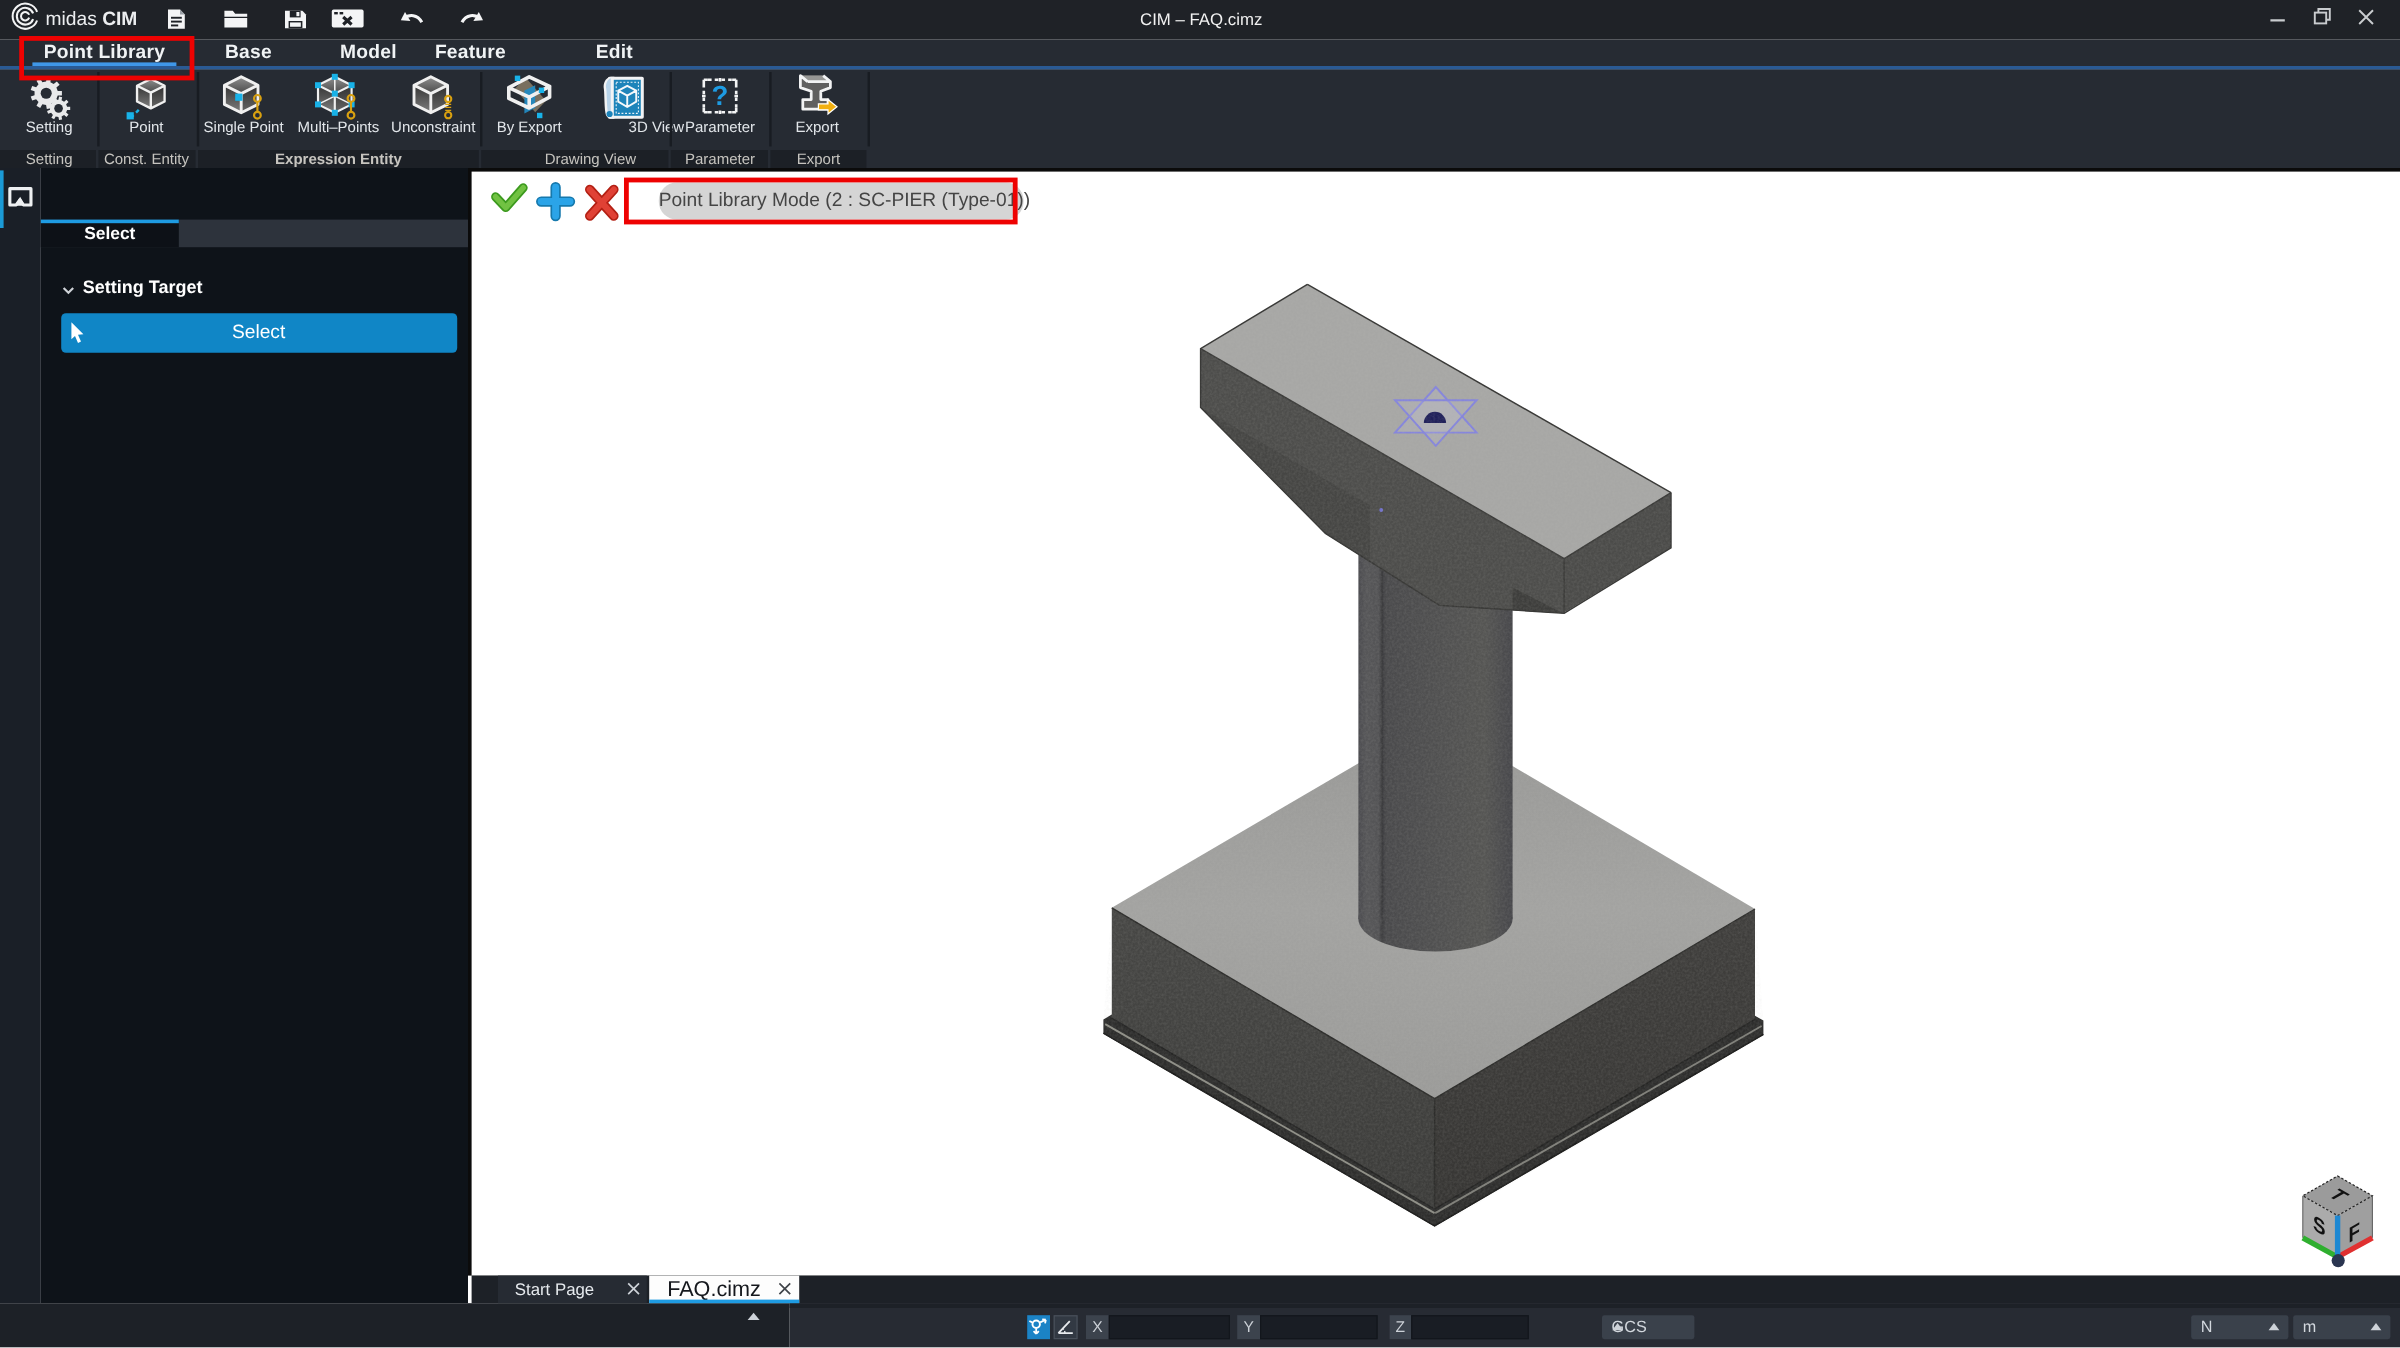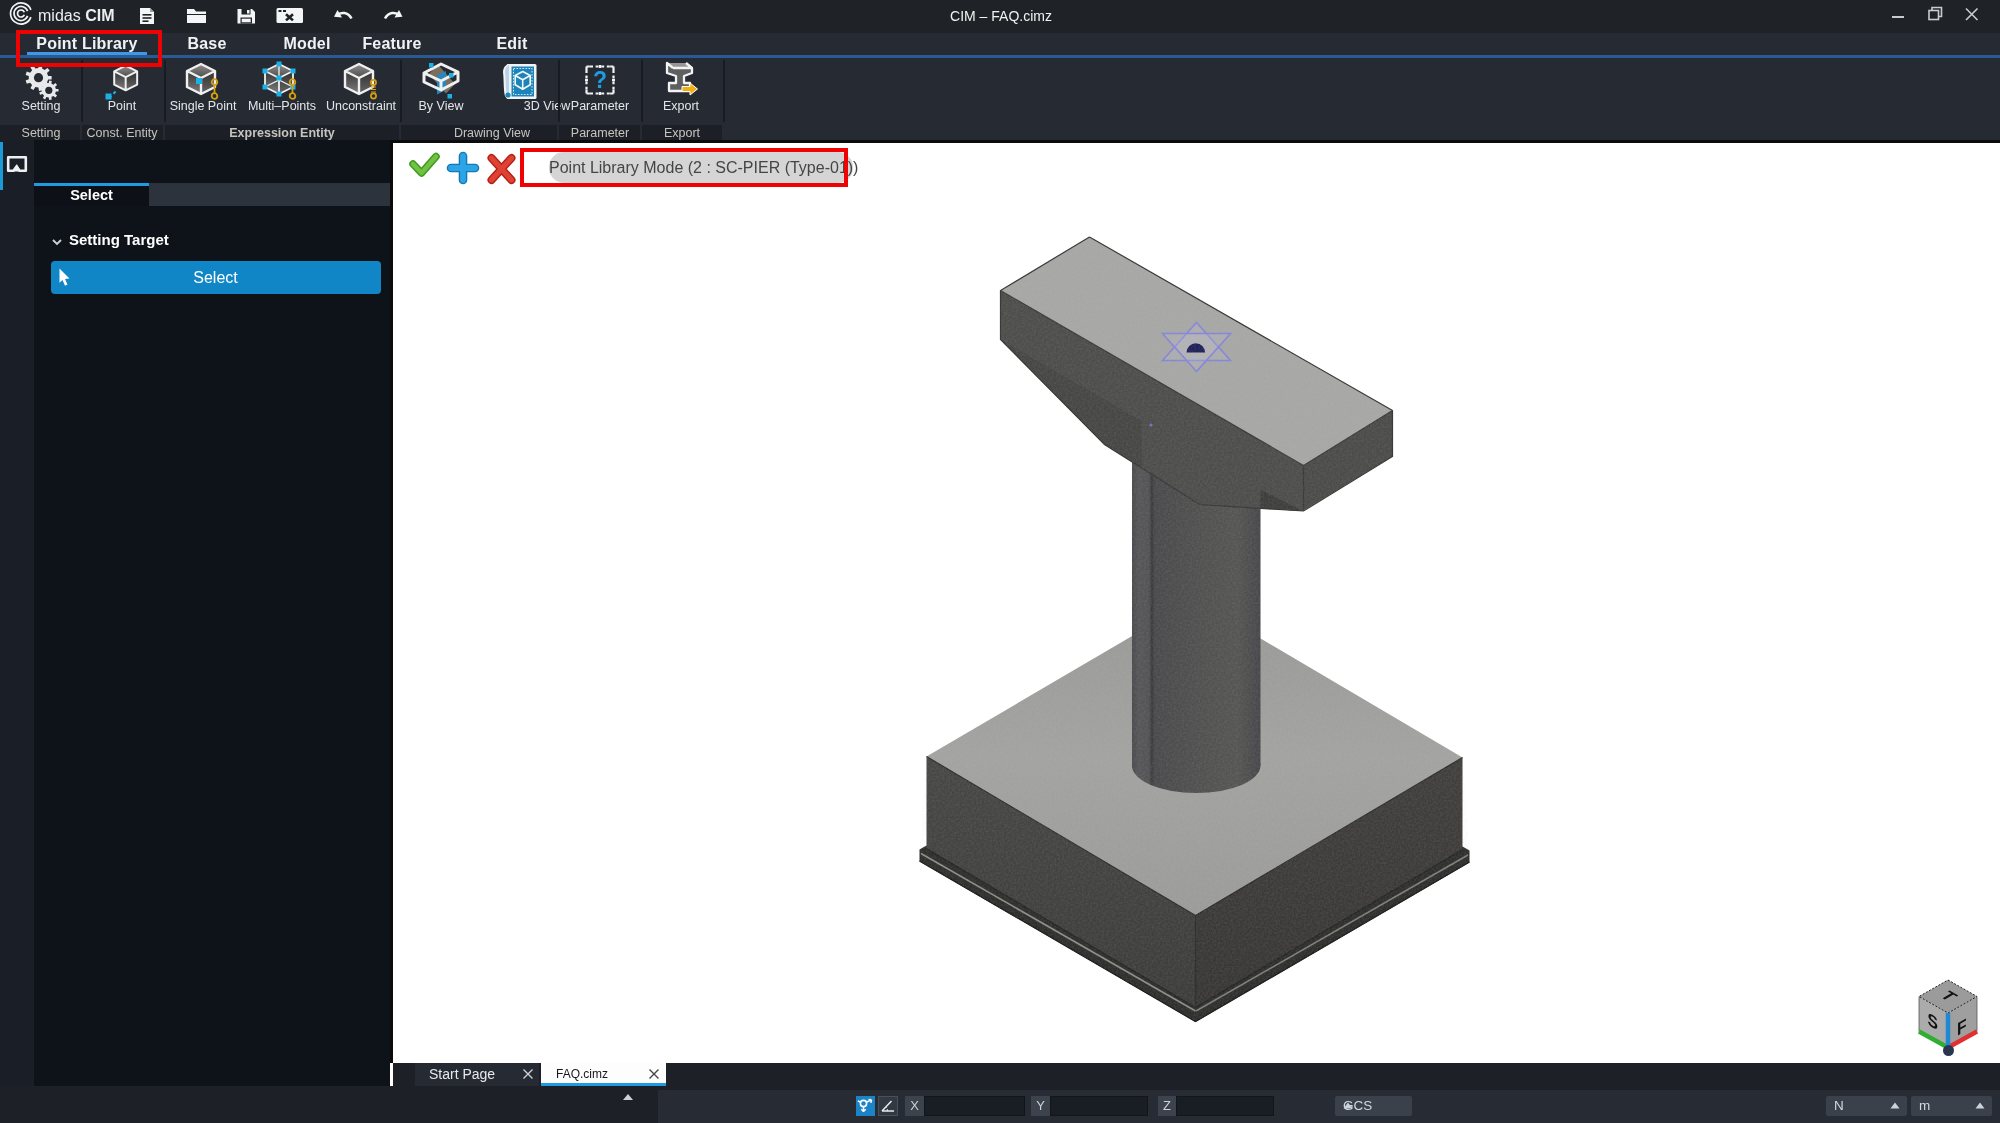--- a/index.html
+++ b/index.html
@@ -25,21 +25,21 @@
   .seltab{left:34px;top:182.5px;width:115px;height:23.5px;background:#0d1117;border-top:3px solid #1e9be2;box-sizing:border-box;color:#fff;font-size:14.5px;font-weight:700;text-align:center;line-height:19px;}
   .seltarget{position:absolute;left:69px;top:231px;color:#fff;font-size:15px;font-weight:700;}
   .chev{position:absolute;left:50px;top:235px;width:14px;height:14px;}
   .selbtn{left:50.5px;top:261px;width:330px;height:33px;background:#1086c6;border-radius:4px;color:#fff;font-size:16px;text-align:center;line-height:33px;}
   .canvasborder{left:390px;top:140px;width:1610px;height:923px;background:#0b0b0b;}
   .canvas{left:392.5px;top:142.5px;width:1607.5px;height:920.5px;background:#ffffff;}
   .redbox2{left:520px;top:148px;width:328px;height:39px;border:4px solid #ee0202;box-sizing:border-box;z-index:12;}
   .modelabel{left:549px;top:152px;width:304px;height:31px;background:#d5d5d5;color:#454545;font-size:16px;line-height:31px;z-index:11;text-align:center;white-space:nowrap;border-radius:15px;}
   .tabbar{left:392.5px;top:1063px;width:1607.5px;height:22.5px;background:#1d2127;}
   .tab1{left:415px;top:1063px;width:124px;height:22.5px;background:#262b33;color:#e6eaee;font-size:14px;line-height:22.5px;}
-  .tab2{left:541px;top:1063px;width:125px;height:22.5px;background:#fdfdfd;color:#15181d;font-size:12px;line-height:22.5px;}
+  .tab2{left:541px;top:1063px;width:125px;height:22.5px;background:#fdfdfd;color:#15181d;font-size:18px;line-height:22.5px;}
   .tab2line{left:541px;top:1083px;width:125px;height:2.5px;background:#1e9be2;z-index:3;}
   .statusleft{left:0;top:1085.5px;width:658px;height:37.5px;background:#1d2127;}
   .statusright{left:658px;top:1085.5px;width:1342px;height:37.5px;background:#272b33;}
   .statustop{left:658px;top:1085.5px;width:1342px;height:4.5px;background:#1d2127;}
   .slabel{position:absolute;top:1096px;height:19.5px;background:#3c434d;color:#ccd1d7;font-size:13px;text-align:center;line-height:19.5px;}
   .sinput{position:absolute;top:1096px;height:19.5px;background:#191d24;box-sizing:border-box;border:1px solid #12161c;}
   .sdrop{position:absolute;top:1095.5px;height:20px;background:#3a414b;border-radius:2px;color:#d3d8de;font-size:13.5px;line-height:20px;}
 </style>
 </head>
 <body>
@@ -110,21 +110,21 @@
   <div class="menuitem" style="left:307px;">Model</div>
   <div class="menuitem" style="left:392px;">Feature</div>
   <div class="menuitem" style="left:512px;">Edit</div>
   <div class="abs redbox1"></div>
 
   <div class="riblabel" style="left:41px;">Setting</div>
   <div class="riblabel" style="left:122px;">Point</div>
   <div class="riblabel" style="left:203px;">Single Point</div>
   <div class="riblabel" style="left:282px;">Multi–Points</div>
   <div class="riblabel" style="left:361px;">Unconstraint</div>
-  <div class="riblabel" style="left:441px;">By View</div>
+  <div class="riblabel" style="left:441px;">By Export</div>
   <div class="riblabel" style="left:547px;">3D View</div>
   <div class="riblabel" style="left:600px;">Parameter</div>
   <div class="riblabel" style="left:681px;">Export</div>
 
   <div class="grouprow" style="left:0px;width:80px;"></div>
   <div class="grouprow" style="left:82px;width:81px;"></div>
   <div class="grouprow" style="left:165px;width:234px;"></div>
   <div class="grouprow" style="left:401px;width:156px;"></div>
   <div class="grouprow" style="left:559px;width:81px;"></div>
   <div class="grouprow" style="left:642px;width:80px;"></div>

